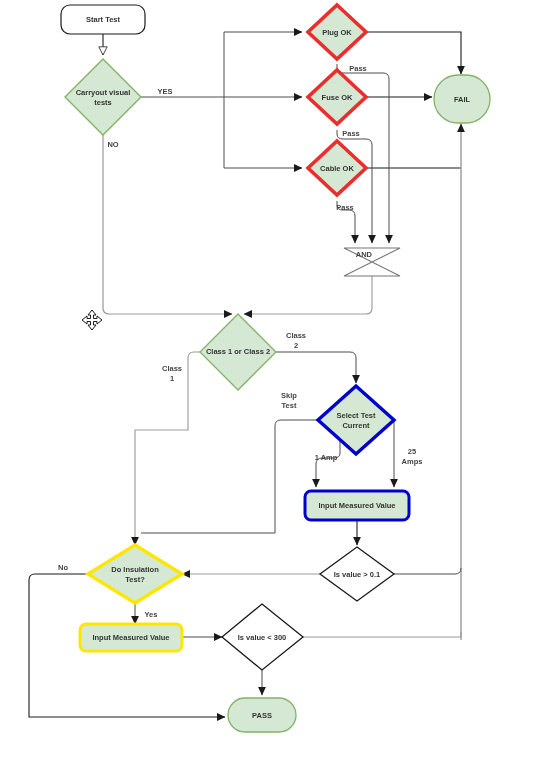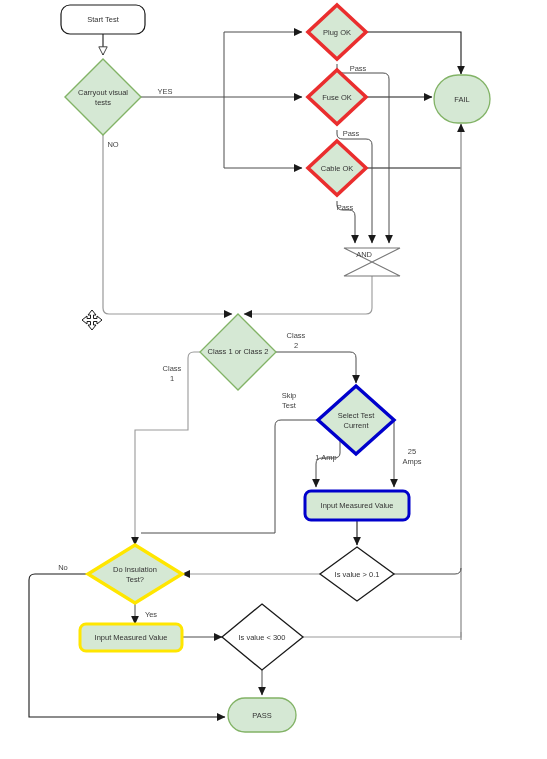--- a/index.html
+++ b/index.html
@@ -1,18 +1,18 @@
 <!DOCTYPE html>
 <html><head>
 <meta charset="utf-8">
 <style>
   html,body{margin:0;padding:0;background:#ffffff;}
   body{width:547px;height:759px;overflow:hidden;
        font-family:"Liberation Sans","DejaVu Sans",sans-serif;}
-  #canvas{position:relative;width:547px;height:595px;}
+  #canvas{position:relative;width:547px;height:595px;font-weight:bold;}
   svg{position:absolute;left:0;top:0;}
   .nodeLabel{font-size:7.5px;fill:#333333;text-anchor:middle;dominant-baseline:middle;}
   .edgeLabel{font-size:7.5px;fill:#444444;text-anchor:middle;dominant-baseline:middle;}
   .gateLabel{font-size:7.5px;fill:#444444;text-anchor:end;dominant-baseline:middle;}
 </style>
 </head>
 <body>
 
 <div id="canvas">
 <svg width="547" height="759" viewBox="0 0 547 759">

